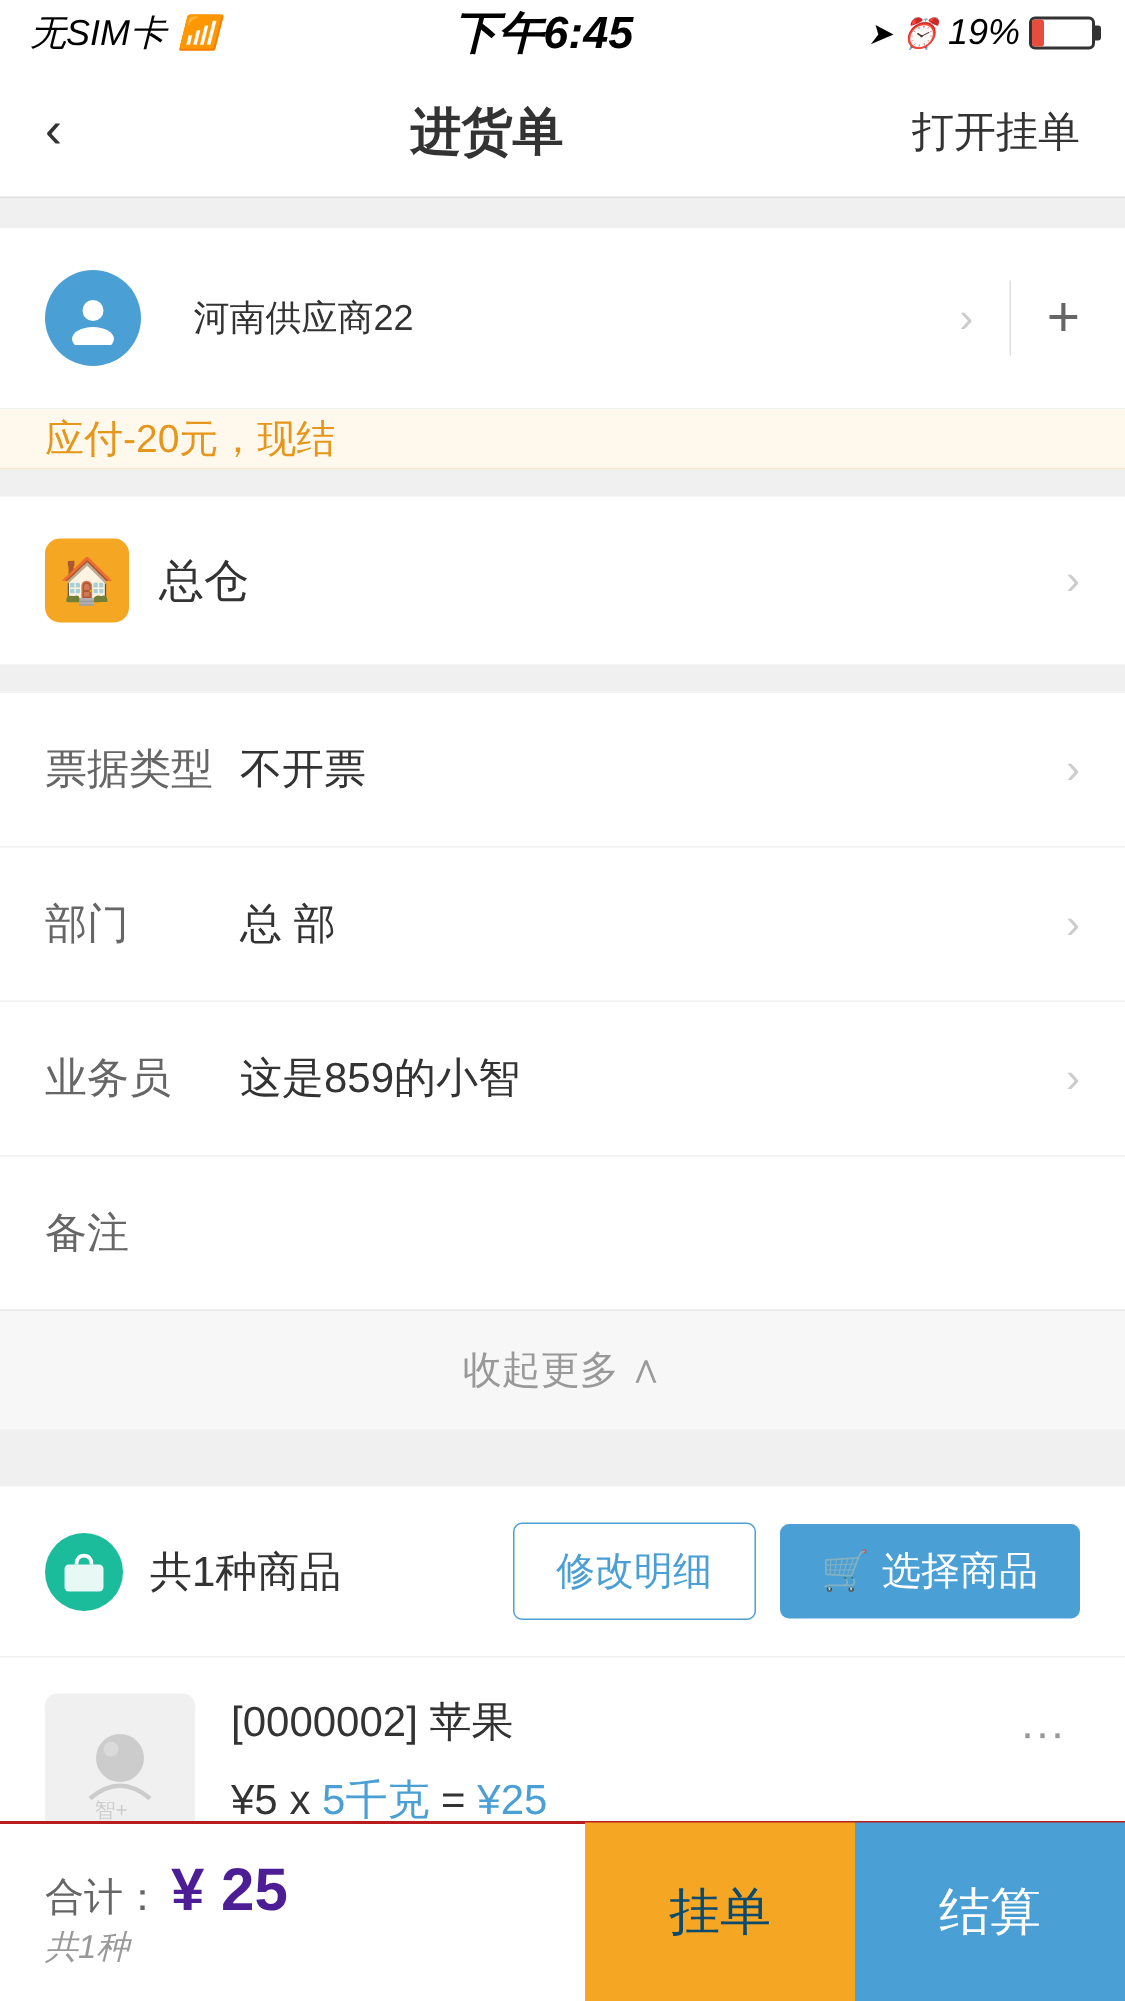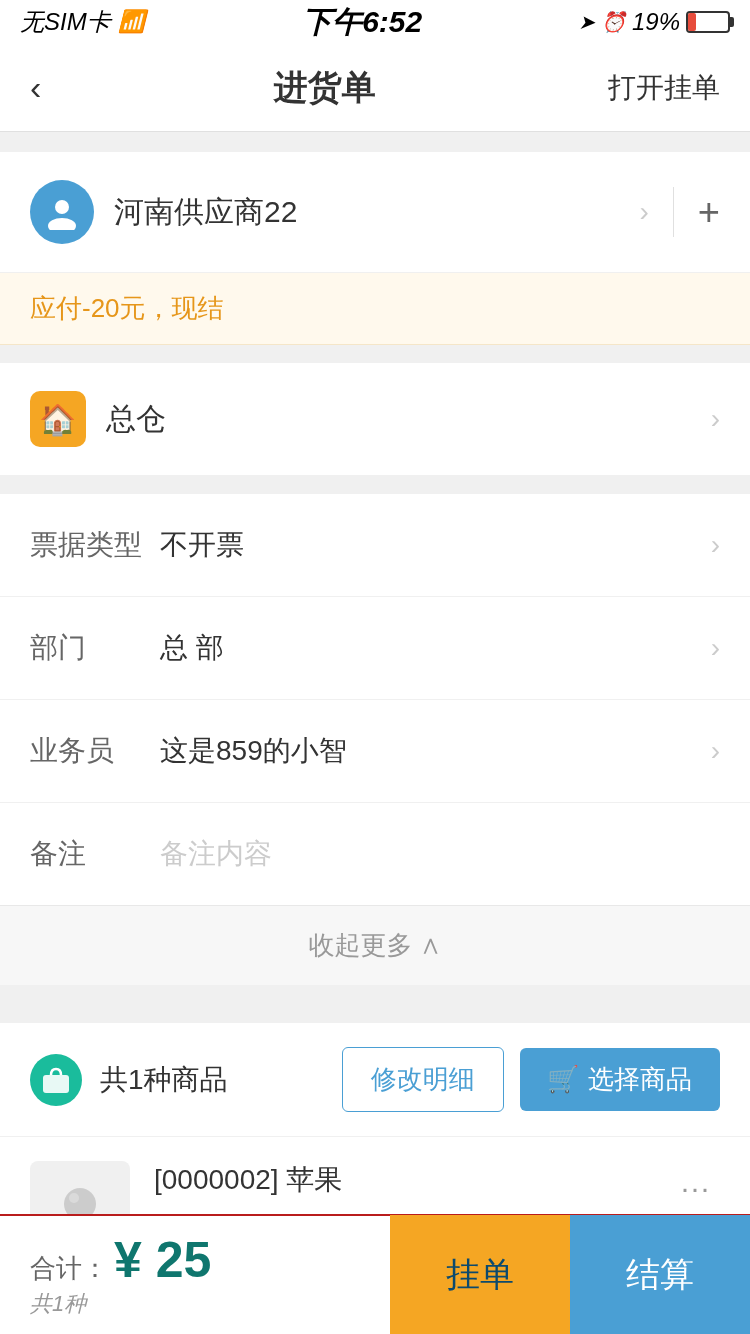--- a/index.html
+++ b/index.html
@@ -92,22 +92,23 @@
       border-radius: 50%;
       background: #4a9fd4;
       display: flex; align-items: center; justify-content: center;
       color: #fff;
       font-size: 28px;
       flex-shrink: 0;
       margin-right: 20px;
     }
     .supplier-name {
       flex: 1;
-      font-size: 30px;
-      color: #333;
+      font-size: 24px;
+      color: #333;
+      margin-left: 15px;
     }
     .chevron-right {
       color: #ccc;
       font-size: 28px;
       margin-right: 0;
     }
     .divider-vertical {
       width: 1px;
       height: 50px;
       background: #e0e0e0;
@@ -115,21 +116,21 @@
     }
     .add-btn {
       font-size: 38px;
       color: #666;
       cursor: pointer;
     }
 
     
     .notice-bar {
       background: #fff9ed;
-      padding: 18px 30px;
+      padding: 2px 30px;
       font-size: 26px;
       color: #e6961a;
       border-bottom: 1px solid #f5e6c8;
     }
 
     .section-gap-small {
       height: 18px;
       background: #f0f0f0;
     }
 
@@ -303,23 +304,23 @@
     }
     .footer-total {
       flex: 1;
       padding: 0 30px;
     }
     .footer-total-label {
       font-size: 26px;
       color: #666;
     }
     .footer-total-amount {
-      font-size: 50px;
+      font-size: 40px;
       font-weight: 600;
-      color: #0f766e;
+      color: #4c1d95;
     }
     .footer-total-count {
       font-size: 22px;
       color: #999;
       font-style: italic;
     }
     .footer-btn-hang {
       width: 180px;
       height: 120px;
       background: #f5a623;
@@ -346,21 +347,21 @@
     .wifi-icon { font-size: 22px; }
   </style>
 </head>
 <body>
 
 <div class="status-bar">
   <div class="status-left">
     <span>无SIM卡</span>
     <span class="wifi-icon">📶</span>
   </div>
-  <div class="status-center">下午6:52</div>
+  <div class="status-center">下午6:45</div>
   <div class="status-right">
     <span style="font-size:20px;">➤</span>
     <span style="font-size:20px;">⏰</span>
     <span>19%</span>
     <div class="battery-icon">
       <div class="battery-fill"></div>
     </div>
   </div>
 </div>
 
@@ -415,21 +416,20 @@
   </div>
 
   <div class="form-row">
     <span class="form-label">业务员</span>
     <span class="form-value">这是859的小智</span>
     <span class="chevron-right">›</span>
   </div>
 
   <div class="form-row">
     <span class="form-label">备注</span>
-    <span class="form-placeholder">备注内容</span>
   </div>
 </div>
 
 <div class="collapse-bar">收起更多 ∧</div>
 
 <div class="section-gap-small"></div>
 
 <div class="products-section">
   <div class="products-header">
     <div class="products-icon">

